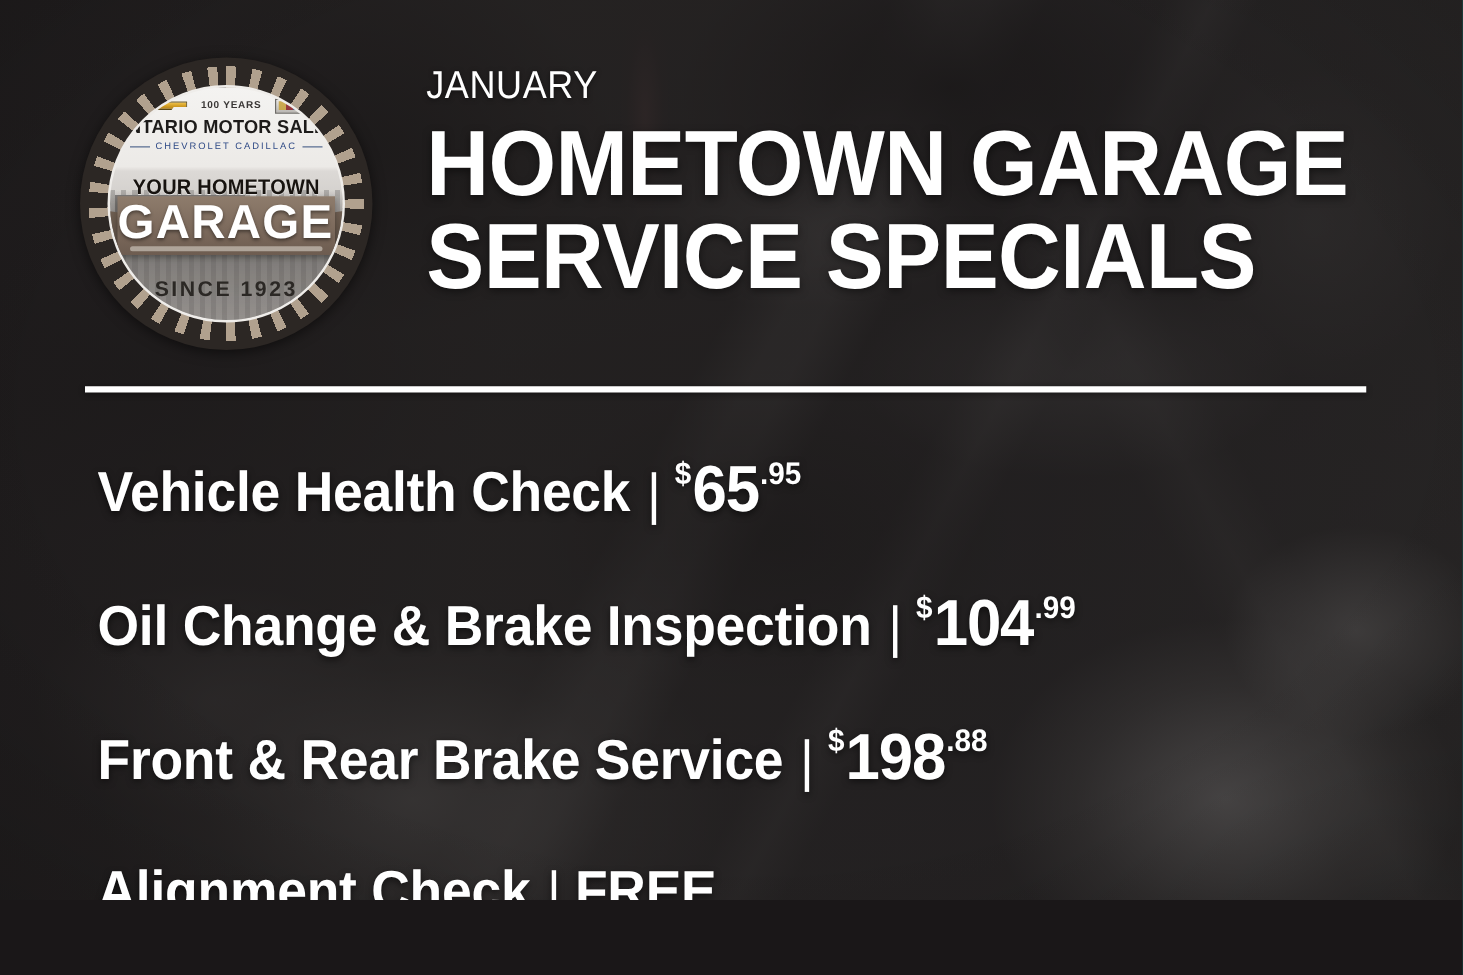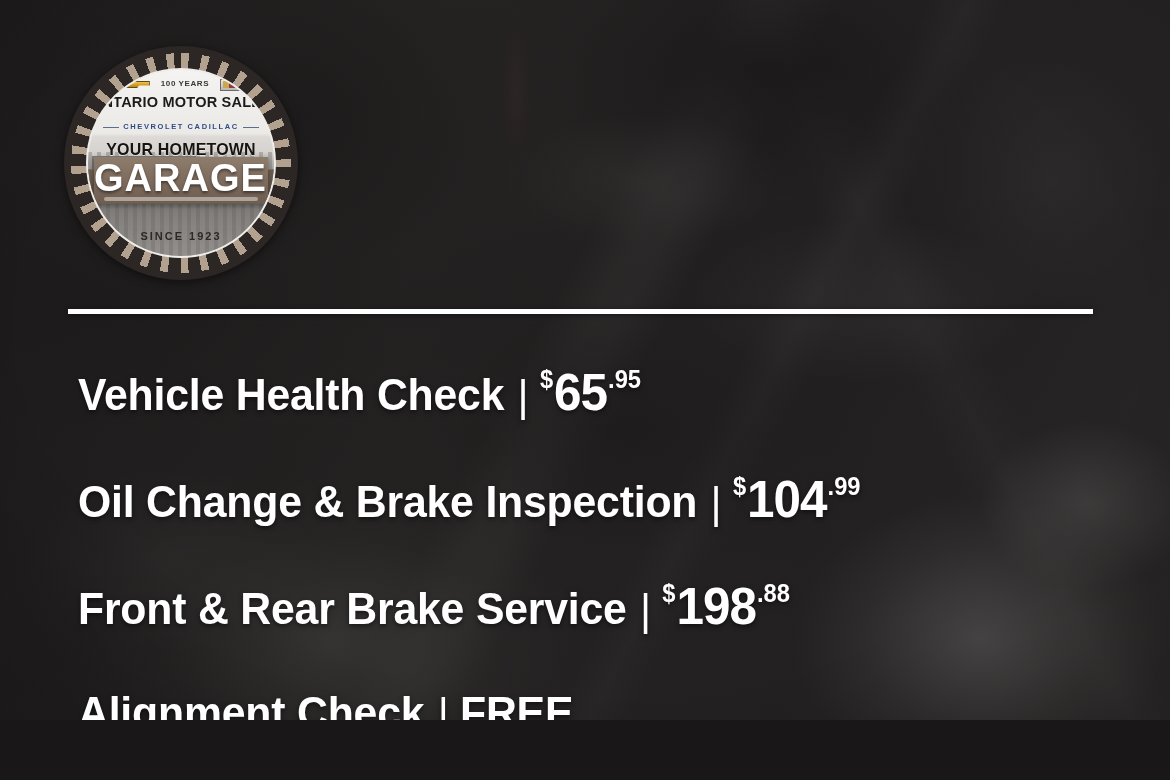--- a/index.html
+++ b/index.html
@@ -160,22 +160,22 @@
     position:relative;
     top:-1px;
   }
   .logo-name {
     font-size:15px; font-weight:bold; letter-spacing:0.2px;
     color:#1d1b1a; white-space:nowrap;
     font-family:"Liberation Sans", sans-serif;
     transform:scaleX(0.97);
   }
   .logo-sub {
-    font-size:7.5px; font-weight:bold; letter-spacing:1.6px;
-    color:#2f4a86; margin-top:12px;
+    font-size:7.5px; font-weight:normal; letter-spacing:1.6px;
+    color:#2f4a86; margin-top:2px;
     white-space:nowrap;
   }
   .logo-sub .rule {
     display:inline-block; width:16px; height:1px;
     background:#5a6e92; vertical-align:middle; margin:0 4px;
   }
 
   
   .ribbon-wrap {
     position:absolute; left:-6px; right:-6px; bottom:52px;
@@ -210,21 +210,21 @@
   .garage-line {
     text-align:left;
     font-size:38px; font-weight:bold; line-height:0.96;
     color:#ffffff; letter-spacing:1px;
     text-shadow:0 2px 3px rgba(0,0,0,0.45);
     transform:scaleX(1.0);
   }
   .since-line {
     position:absolute; left:0; right:0; bottom:14px;
     text-align:center;
-    font-size:11px; font-weight:bold; letter-spacing:2px;
+    font-size:17px; font-weight:bold; letter-spacing:2px;
     color:#2b2825;
   }
 
   
   .headline-block {
     position:absolute;
     left:341px; top:52px;
     width:770px;
     color:#ffffff;
   }
@@ -348,20 +348,25 @@
           <div class="ribbon-main">
             <div class="hometown-line">YOUR HOMETOWN</div>
             <div class="garage-line">GARAGE</div>
           </div>
         </div>
 
         <div class="since-line">SINCE 1923</div>
       </div>
     </div>
 
+    <div class="headline-block">
+      <div class="month">JANUARY</div>
+      <div class="title-1">HOMETOWN GARAGE</div>
+      <div class="title-2">SERVICE SPECIALS</div>
+    </div>
 
     <div class="divider"></div>
 
     <div class="offers">
 
       <div class="offer-row">
         <span class="offer-text"><span>Vehicle Health Check</span><span class="sep">|</span><span class="price"><span class="cur">$</span><span class="amt">65</span><span class="cents">.95</span></span></span>
       </div>
 
       <div class="offer-row">

